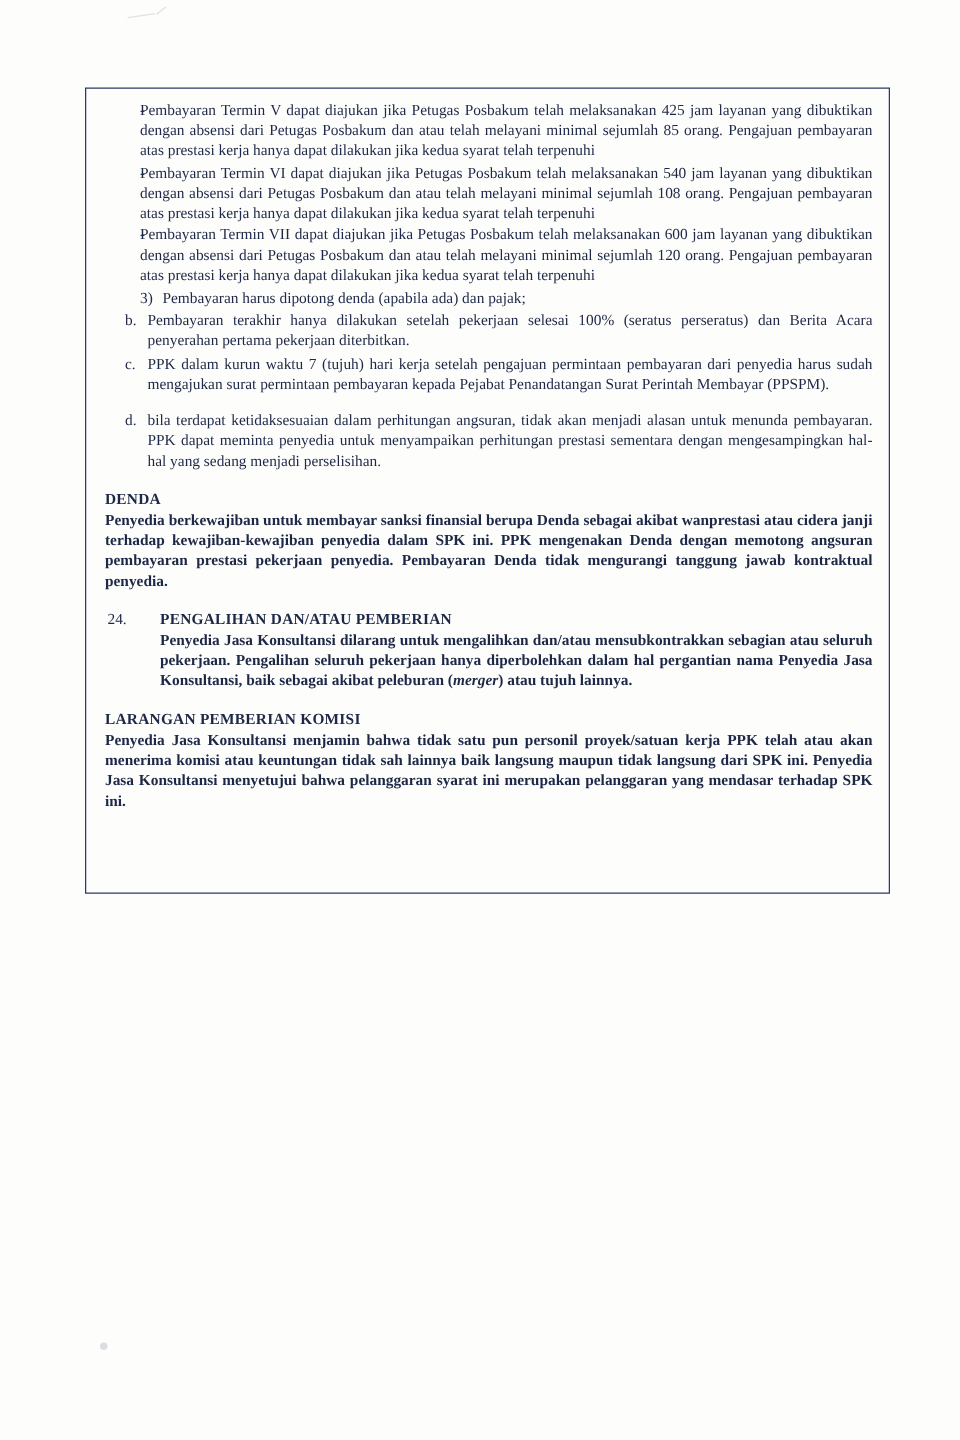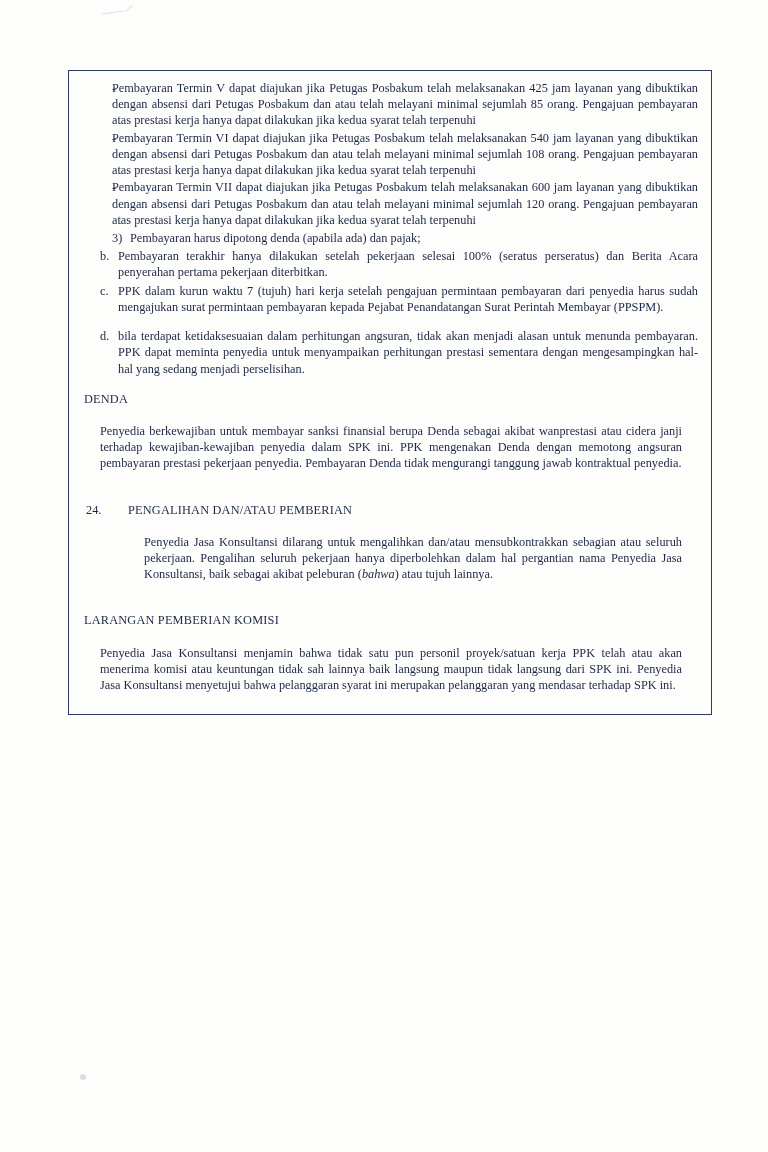--- a/index.html
+++ b/index.html
@@ -65,21 +65,21 @@
   .content {
     position: absolute;
     left: 84px;
     top: 80px;
     width: 614px;
     font-size: 12.3px;
     line-height: 1.32;
     color: #1d2747;
   }
 
-  p { margin: 16px; }
+  p { margin: 0; }
 
   .dash-item {
     display: flex;
     margin-bottom: 1px;
   }
   .dash-mark {
     width: 24px;
     flex: 0 0 24px;
     text-align: left;
     padding-left: 28px;
@@ -120,21 +120,21 @@
 
   .section {
     display: flex;
     margin-top: 14px;
   }
   .section-num {
     flex: 0 0 44px;
     padding-left: 2px;
     box-sizing: border-box;
   }
-  .section-main { flex: 1; }
+  .section-main { flex: 1; font-weight: bold; }
   .section-title {
     letter-spacing: 0.2px;
     margin-bottom: 1px;
   }
   .section-body {
     text-align: justify;
   }
   em { font-style: italic; }
 </style>
 </head>
@@ -191,21 +191,21 @@
       <div class="section-main">
         <div class="section-title">DENDA</div>
         <p class="section-body">Penyedia berkewajiban untuk membayar sanksi finansial berupa Denda sebagai akibat wanprestasi atau cidera janji terhadap kewajiban-kewajiban penyedia dalam SPK ini. PPK mengenakan Denda dengan memotong angsuran pembayaran prestasi pekerjaan penyedia. Pembayaran Denda tidak mengurangi tanggung jawab kontraktual penyedia.</p>
       </div>
     </div>
 
     <div class="section">
       <div class="section-num">24.</div>
       <div class="section-main">
         <div class="section-title">PENGALIHAN DAN/ATAU PEMBERIAN</div>
-        <p class="section-body"><span>Penyedia Jasa Konsultansi dilarang untuk mengalihkan dan/atau mensubkontrakkan sebagian atau seluruh pekerjaan. Pengalihan seluruh pekerjaan hanya diperbolehkan dalam hal pergantian nama Penyedia Jasa Konsultansi, baik sebagai akibat peleburan (</span><em>bahwa</em><span>) atau tujuh lainnya.</span></p>
+        <p class="section-body"><span>Penyedia Jasa Konsultansi dilarang untuk mengalihkan dan/atau mensubkontrakkan sebagian atau seluruh pekerjaan. Pengalihan seluruh pekerjaan hanya diperbolehkan dalam hal pergantian nama Penyedia Jasa Konsultansi, baik sebagai akibat peleburan (</span><em>merger</em><span>) atau tujuh lainnya.</span></p>
       </div>
     </div>
 
     <div class="section">
       <div class="section-main">
         <div class="section-title">LARANGAN PEMBERIAN KOMISI</div>
         <p class="section-body">Penyedia Jasa Konsultansi menjamin bahwa tidak satu pun personil proyek/satuan kerja PPK telah atau akan menerima komisi atau keuntungan tidak sah lainnya baik langsung maupun tidak langsung dari SPK ini. Penyedia Jasa Konsultansi menyetujui bahwa pelanggaran syarat ini merupakan pelanggaran yang mendasar terhadap SPK ini.</p>
       </div>
     </div>
 

